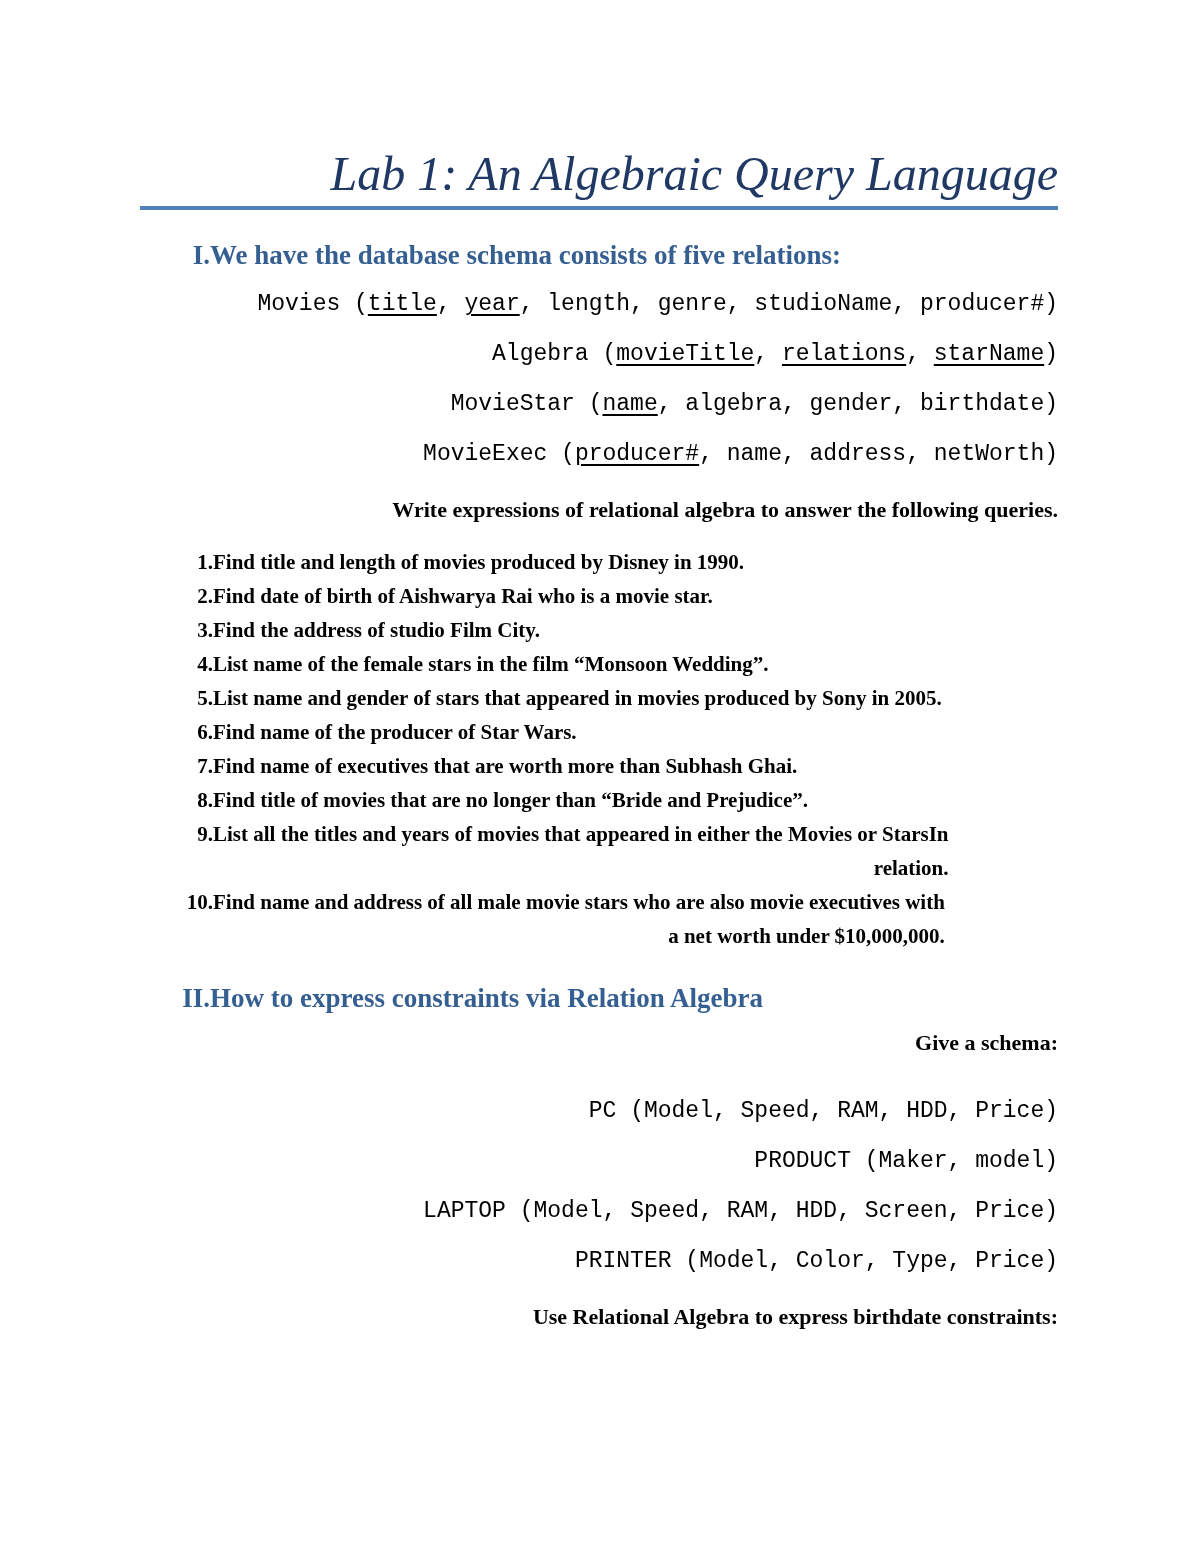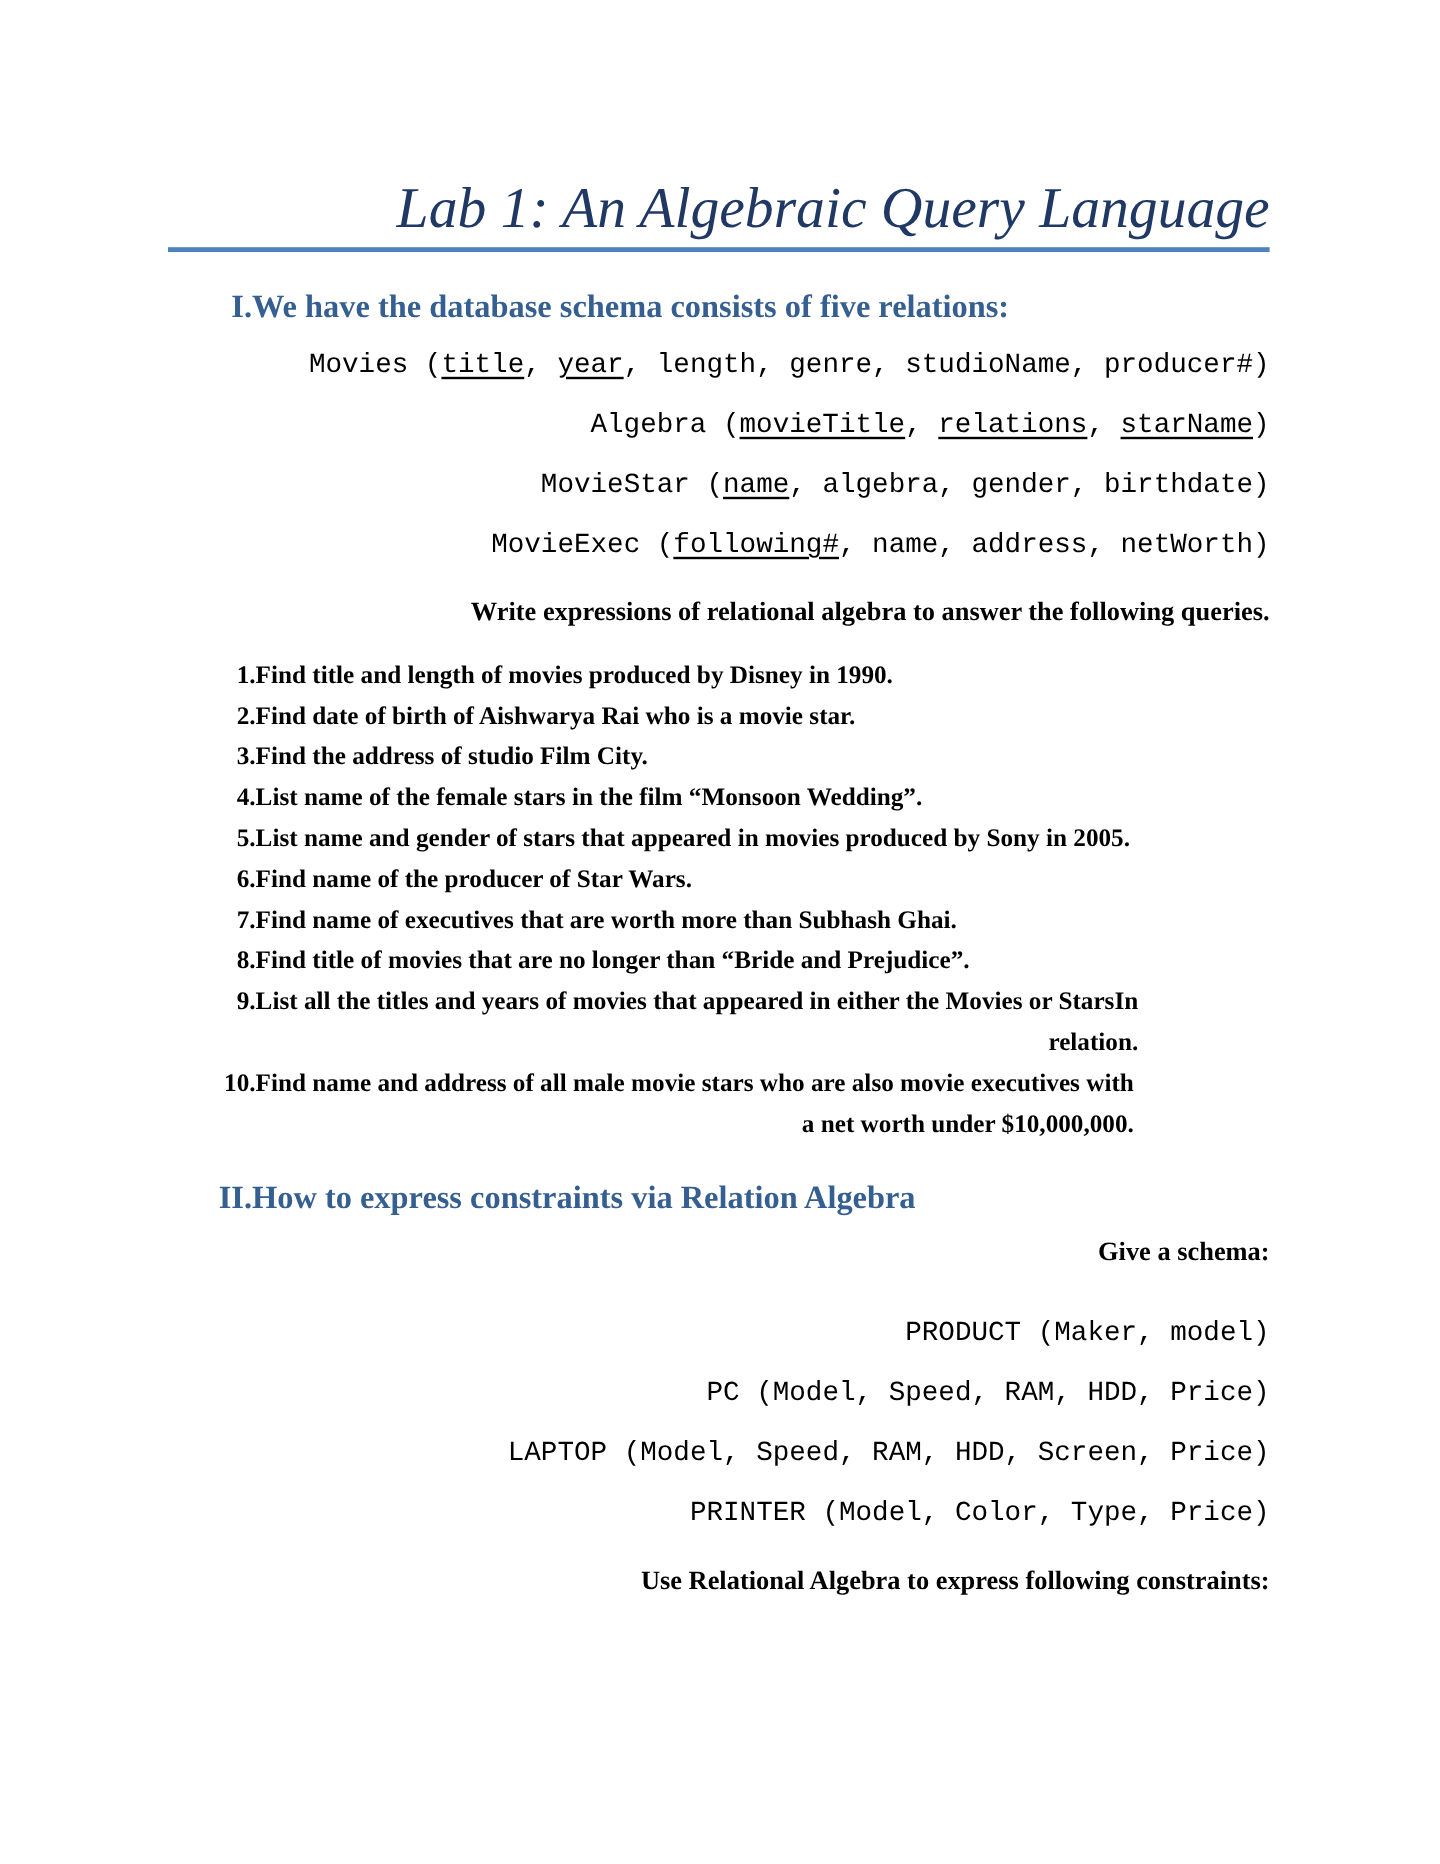--- a/index.html
+++ b/index.html
@@ -85,21 +85,21 @@
 
   <div class="heading1">
     <span class="h-num">I.</span>
     <span class="h-text">We have the database schema consists of five relations:</span>
   </div>
 
   <div class="mono-block">
     <div class="mono-line"><span>Movies (</span><span class="u">title</span><span>, </span><span class="u">year</span><span>, length, genre, studioName, producer#)</span></div>
     <div class="mono-line"><span>Algebra (</span><span class="u">movieTitle</span><span>, </span><span class="u">relations</span><span>, </span><span class="u">starName</span><span>)</span></div>
     <div class="mono-line"><span>MovieStar (</span><span class="u">name</span><span>, algebra, gender, birthdate)</span></div>
-    <div class="mono-line"><span>MovieExec (</span><span class="u">following#</span><span>, name, address, netWorth)</span></div>
+    <div class="mono-line"><span>MovieExec (</span><span class="u">producer#</span><span>, name, address, netWorth)</span></div>
   </div>
 
   <p class="body-bold">Write expressions of relational algebra to answer the following queries.</p>
 
   <div class="q-list">
     <div class="q-item">
         <span class="q-num">1.</span>
         <span class="q-text">Find title and length of movies produced by Disney in 1990.</span>
       </div>
     <div class="q-item">
@@ -143,21 +143,21 @@
   </div>
 
   <div class="heading1">
     <span class="h-num">II.</span>
     <span class="h-text">How to express constraints via Relation Algebra</span>
   </div>
 
   <p class="body-bold" style="margin-top: 12px;">Give a schema:</p>
 
   <div class="mono-block-2">
+    <div class="mono-line">PC (Model, Speed, RAM, HDD, Price)</div>
     <div class="mono-line">PRODUCT (Maker, model)</div>
-    <div class="mono-line">PC (Model, Speed, RAM, HDD, Price)</div>
     <div class="mono-line">LAPTOP (Model, Speed, RAM, HDD, Screen, Price)</div>
     <div class="mono-line">PRINTER (Model, Color, Type, Price)</div>
   </div>
 
-  <p class="body-bold">Use Relational Algebra to express following constraints:</p>
+  <p class="body-bold">Use Relational Algebra to express birthdate constraints:</p>
 
 </div>
 
 </body></html>

